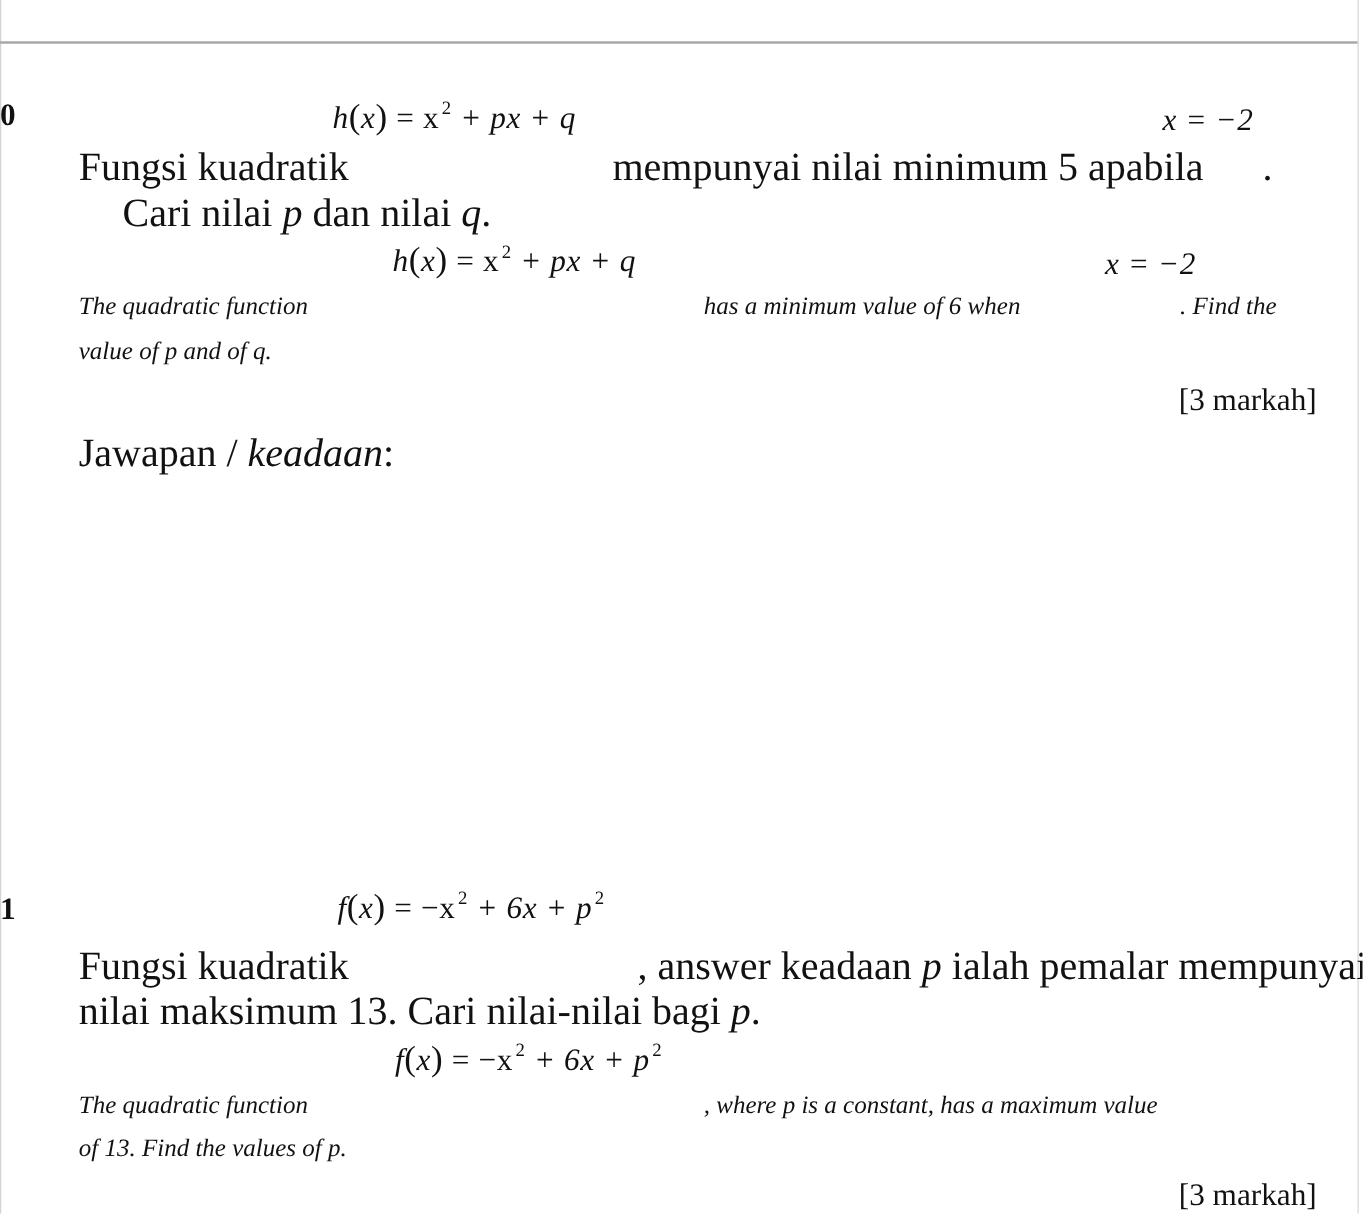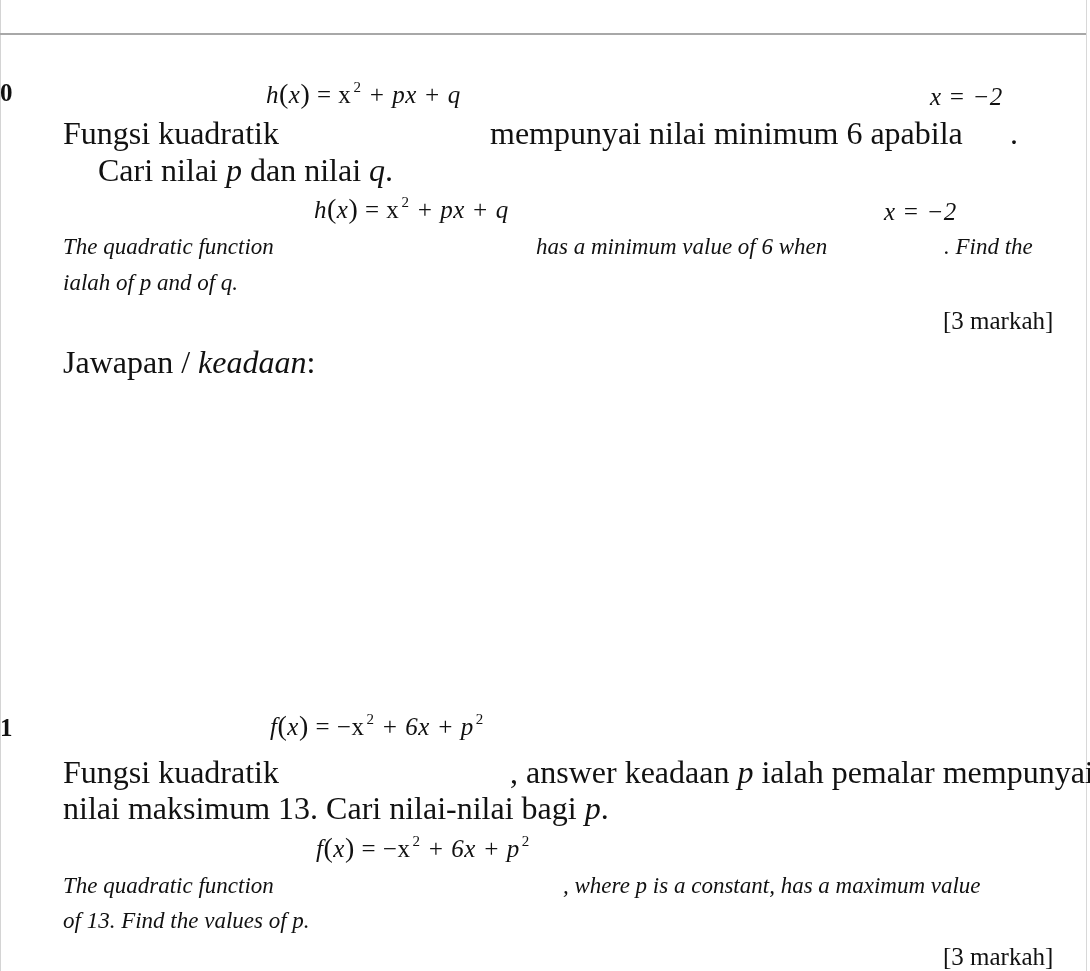--- a/index.html
+++ b/index.html
@@ -39,21 +39,21 @@
     line-height: 1;
   }
   .qnum {
     font-weight: bold;
     font-size: 25px;
   }
   .txt {
     font-size: 32px;
   }
   .txt-i {
-    font-size: 23px;
+    font-size: 20px;
     font-style: italic;
   }
   .eq {
     font-size: 25px;
     font-style: italic;
     letter-spacing: 0.5px;
   }
   .eq .up {
     font-style: normal;
   }
@@ -83,38 +83,38 @@
   <span class="abs qnum" style="left:0px; top:80px;">0</span>
 
   <div class="abs eq" style="left:266px; top:80px;">
     <span>h</span><span class="paren">(</span><span>x</span><span class="paren">)</span>
     <span class="up">= x</span><sup>2</sup>
     <span>+ px + q</span>
   </div>
   <span class="abs eq" style="left:930px; top:84px;">x = −2</span>
 
   <span class="abs txt" style="left:63px; top:117px;">Fungsi kuadratik</span>
-  <span class="abs txt" style="left:490px; top:117px;">mempunyai nilai minimum 6 apabila</span>
+  <span class="abs txt" style="left:490px; top:117px;">mempunyai nilai minimum 5 apabila</span>
   <span class="abs txt" style="left:1010px; top:117px;">.</span>
 
   <div class="abs txt" style="left:63px; top:154px;margin-left:35px;">
     <span>Cari nilai </span><i class="v">p</i><span> dan nilai </span><i class="v">q</i><span>.</span>
   </div>
 
   <div class="abs eq" style="left:314px; top:195px;">
     <span>h</span><span class="paren">(</span><span>x</span><span class="paren">)</span>
     <span class="up">= x</span><sup>2</sup>
     <span>+ px + q</span>
   </div>
   <span class="abs eq" style="left:884px; top:199px;">x = −2</span>
 
   <span class="abs txt-i" style="left:63px; top:235px;">The quadratic function</span>
-  <span class="abs txt-i" style="left:536px; top:235px;">has a minimum value of 6 when</span>
+  <span class="abs txt-i" style="left:563px; top:235px;">has a minimum value of 6 when</span>
   <span class="abs txt-i" style="left:944px; top:235px;">. Find the</span>
-  <span class="abs txt-i" style="left:63px; top:271px;">ialah of p and of q.</span>
+  <span class="abs txt-i" style="left:63px; top:271px;">value of p and of q.</span>
 
   <span class="abs marks" style="left:943px; top:308px;">[3 markah]</span>
 
   <div class="abs txt" style="left:63px; top:346px;">
     <span>Jawapan / </span><i class="v">keadaan</i><span>:</span>
   </div>
 
   <div class="abs" style="left:63px; top:390px; width:1000px; height:300px;"></div>
 </div>
 

